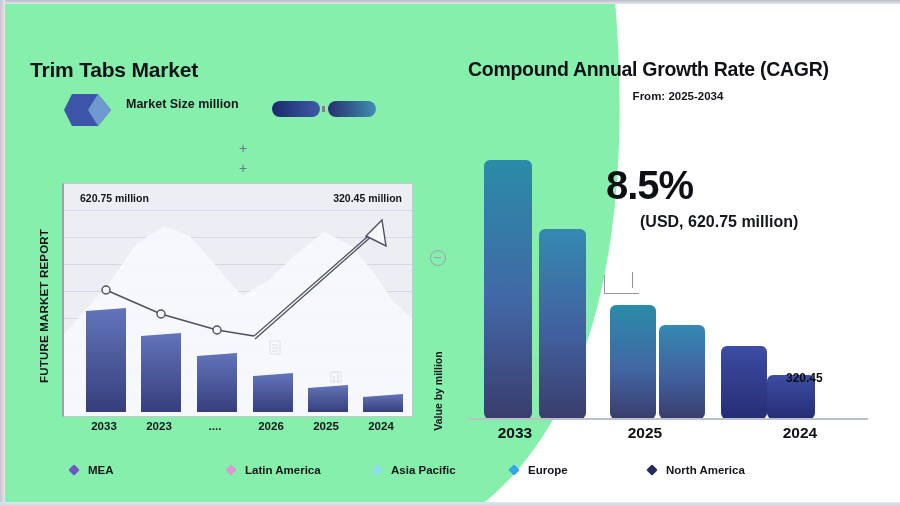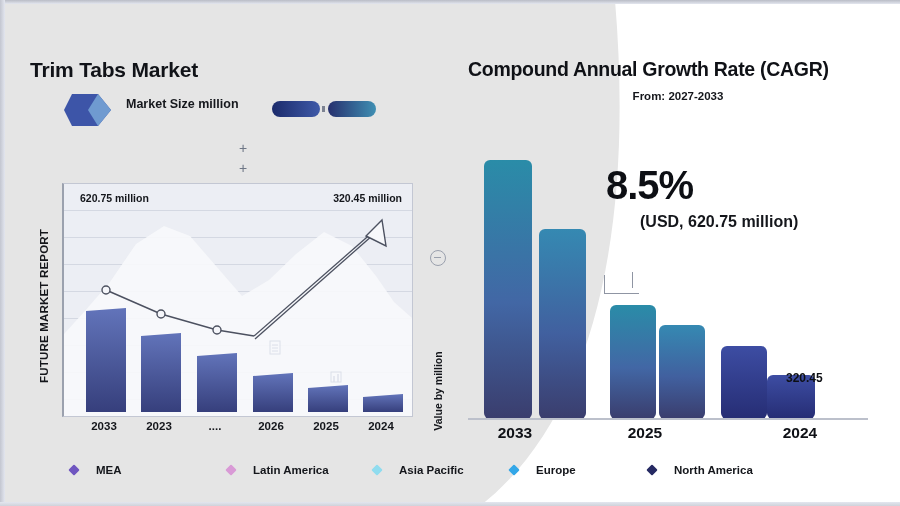--- a/index.html
+++ b/index.html
@@ -3,21 +3,21 @@
 <meta charset="utf-8">
 <style>
   html,body{margin:0;padding:0;}
   body{
     width:900px;height:506px;overflow:hidden;
     font-family:"Liberation Sans", sans-serif;
     background:#ffffff;
   }
   .canvas{
     position:relative;width:900px;height:506px;overflow:hidden;
-    background:#e5e5e5;
+    background:#86efac;
   }
   
   .edge-top{position:absolute;left:0;top:0;width:900px;height:4px;background:linear-gradient(180deg,#b9bcc6,#e3e6ef);}
   .edge-left{position:absolute;left:0;top:0;width:5px;height:506px;background:linear-gradient(90deg,#c3c6d0,#e3e6ef);}
   .edge-bottom{position:absolute;left:0;bottom:0;width:900px;height:4px;background:linear-gradient(0deg,#cfd2da,#e3e6ef);}
 
   
   .white-shape{position:absolute;right:0;top:0;width:480px;height:506px;}
 
   
@@ -64,21 +64,21 @@
     overflow:hidden;
   }
   .gridline{position:absolute;left:0;width:348px;height:1px;background:#d4d8e2;}
   .tag-left{position:absolute;left:16px;top:8px;font-size:10.5px;font-weight:bold;color:#14161b;}
   .tag-right{position:absolute;right:10px;top:8px;font-size:10.5px;font-weight:bold;color:#14161b;}
 
   .xlabels{position:absolute;left:62px;top:420px;width:348px;height:22px;}
   .xlabel{position:absolute;top:0;font-size:11.5px;font-weight:bold;color:#14161b;text-align:center;}
 
   .legend-bar{position:absolute;left:70px;top:464px;width:760px;height:22px;}
-  .legend-item{position:absolute;top:0;display:flex;align-items:center;gap:18px;}
+  .legend-item{position:absolute;top:0;display:flex;align-items:center;gap:10px;}
   .legend-diamond{width:8px;height:8px;transform:rotate(45deg);border-radius:1px;}
   .legend-text{font-size:11.5px;font-weight:bold;color:#14161b;white-space:nowrap;}
 
   
   .right-title{
     position:absolute;left:468px;top:58px;width:420px;text-align:left;
     font-size:19.5px;font-weight:bold;color:#0f1116;letter-spacing:-0.3px;
   }
   .right-sub{
     position:absolute;left:468px;top:90px;width:420px;text-align:center;
@@ -200,21 +200,21 @@
       <div class="xlabel" style="left:60px;width:74px">2023</div>
       <div class="xlabel" style="left:116px;width:74px">....</div>
       <div class="xlabel" style="left:172px;width:74px">2026</div>
       <div class="xlabel" style="left:227px;width:74px">2025</div>
       <div class="xlabel" style="left:282px;width:74px">2024</div>
     </div>
   </div>
 
   <div>
     <div class="right-title">Compound Annual Growth Rate (CAGR)</div>
-    <div class="right-sub">From: 2027-2033</div>
+    <div class="right-sub">From: 2025-2034</div>
 
     <div class="rbars">
       <svg width="400" height="269" viewBox="0 0 400 269">
         <defs>
           <linearGradient id="tealg" x1="0" y1="0" x2="0" y2="1">
             <stop offset="0%" stop-color="#2a8ca8"></stop>
             <stop offset="55%" stop-color="#4267a5"></stop>
             <stop offset="100%" stop-color="#3a3d6d"></stop>
           </linearGradient>
           <linearGradient id="tealg2" x1="0" y1="0" x2="0" y2="1">

